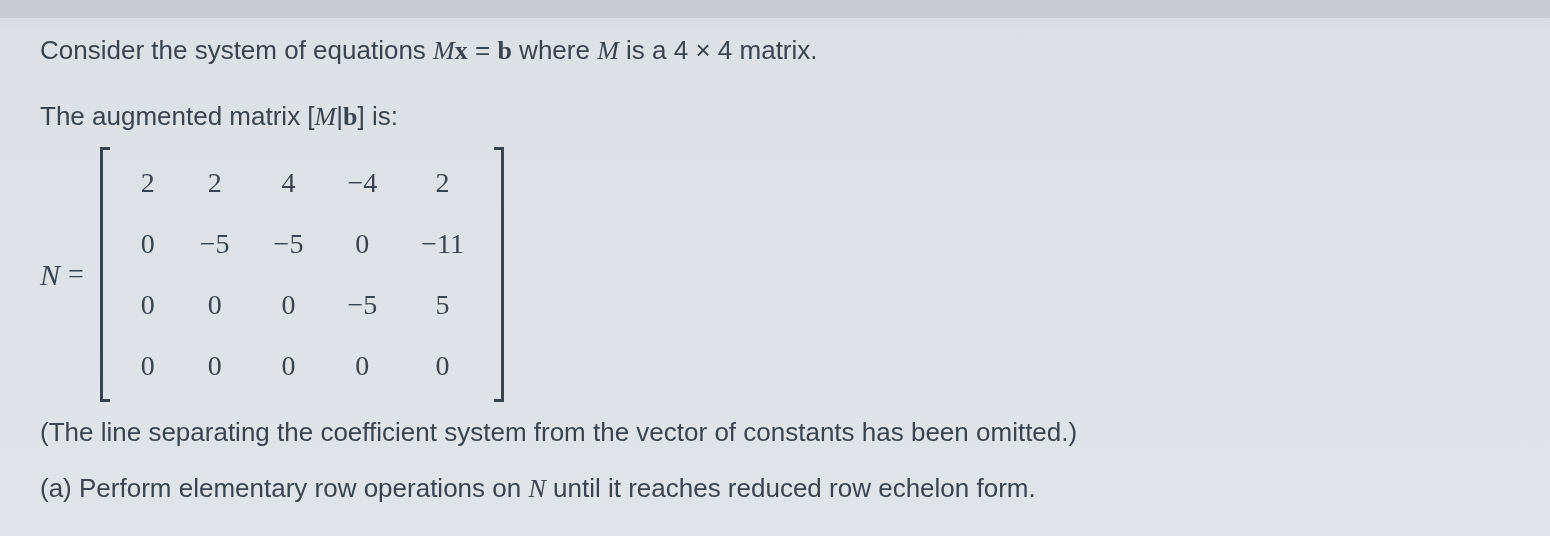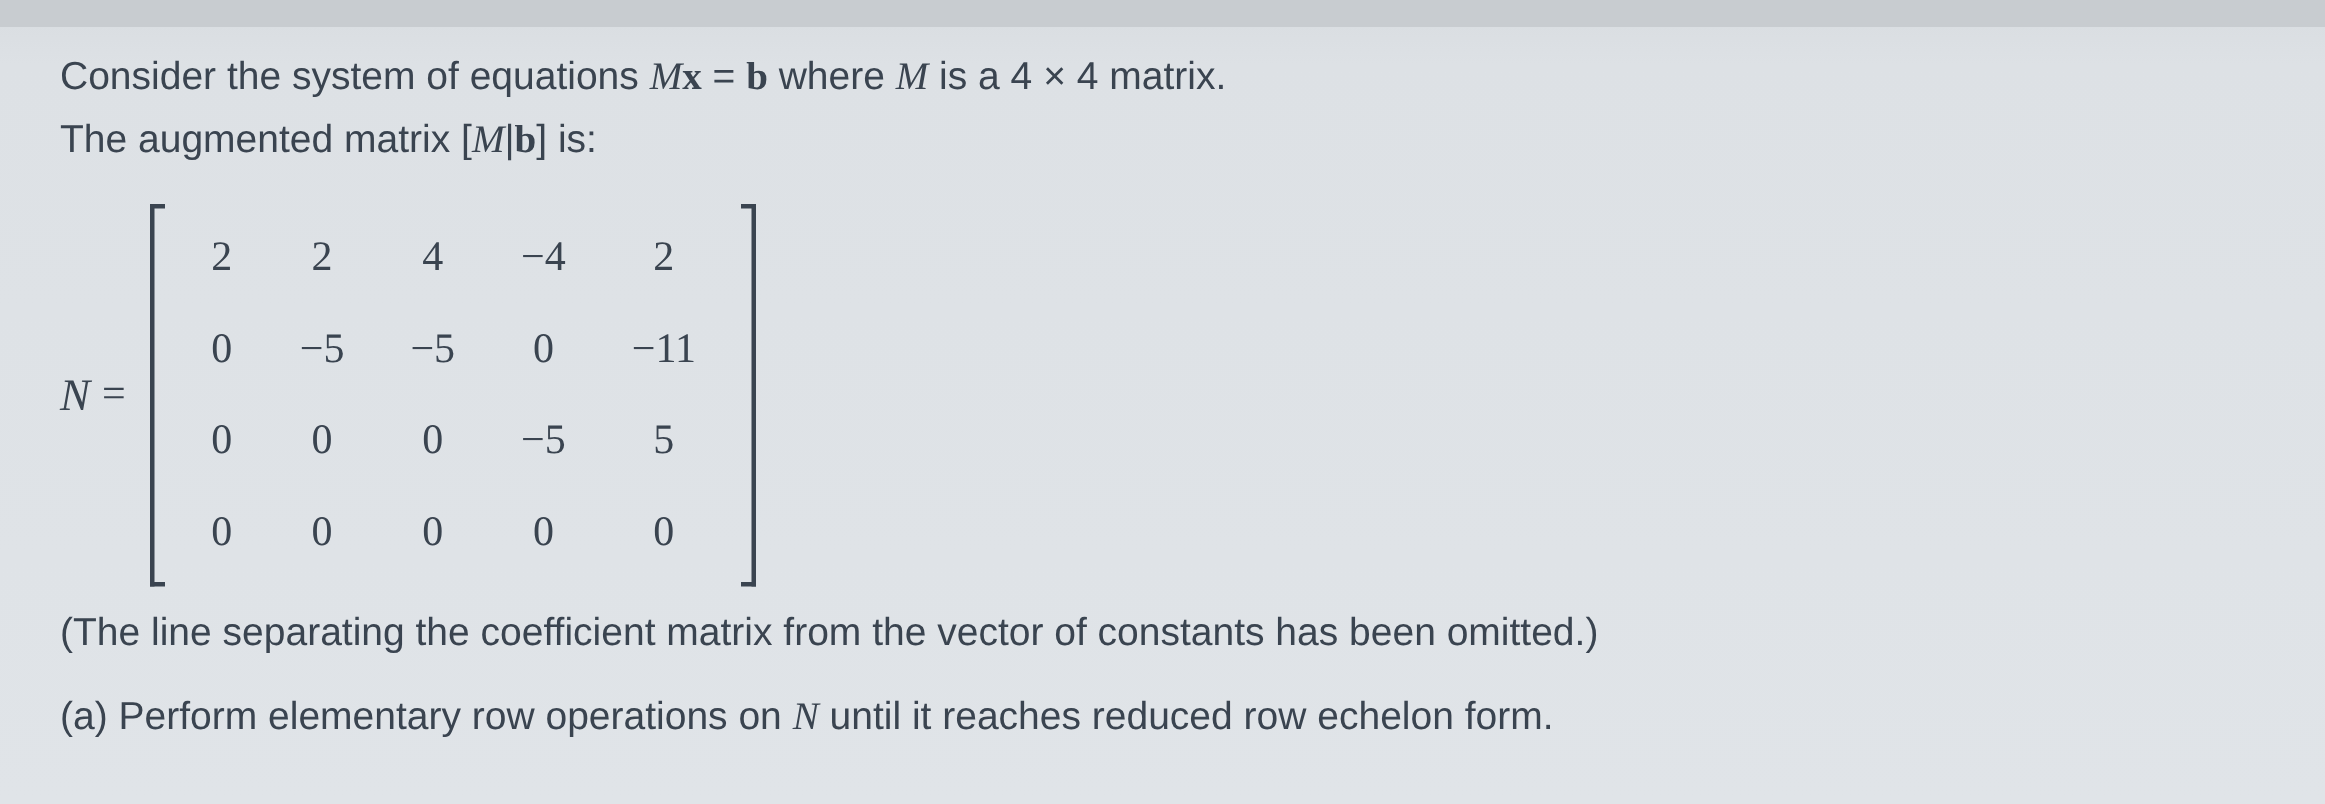--- a/index.html
+++ b/index.html
@@ -14,24 +14,24 @@
       font-family: Georgia, 'Times New Roman', serif;
       color: #3a4450;
       padding: 30px 40px;
       font-size: 26px;
       position: relative;
     }
     .content {
       line-height: 1.6;
     }
     .line1 {
-      margin-bottom: 0;
+      margin-bottom: 24px;
     }
     .line2 {
-      margin-bottom: 23px;
+      margin-bottom: 10px;
     }
     .matrix-line {
       display: flex;
       align-items: center;
       margin: 8px 0 10px 0;
     }
     .matrix-var {
       font-style: italic;
       font-family: 'Times New Roman', serif;
       font-size: 30px;
@@ -143,19 +143,19 @@
           <td>0</td>
           <td>0</td>
           <td>0</td>
         </tr>
       </tbody>
         </table>
       <div class="bracket-right"></div>
     </div>
   </div>
 
-  <div class="line3 sans">(The line separating the coefficient matrix from the vector of constants has been omitted.)</div>
+  <div class="line3 sans">(The line separating the coefficient system from the vector of constants has been omitted.)</div>
 
   <div class="line4 sans">
     <span>(a) </span><span>Perform elementary row operations on </span><span class="math-var">N</span><span> until it reaches reduced row echelon form.</span>
   </div>
 
 </div>
 
 </body></html>

